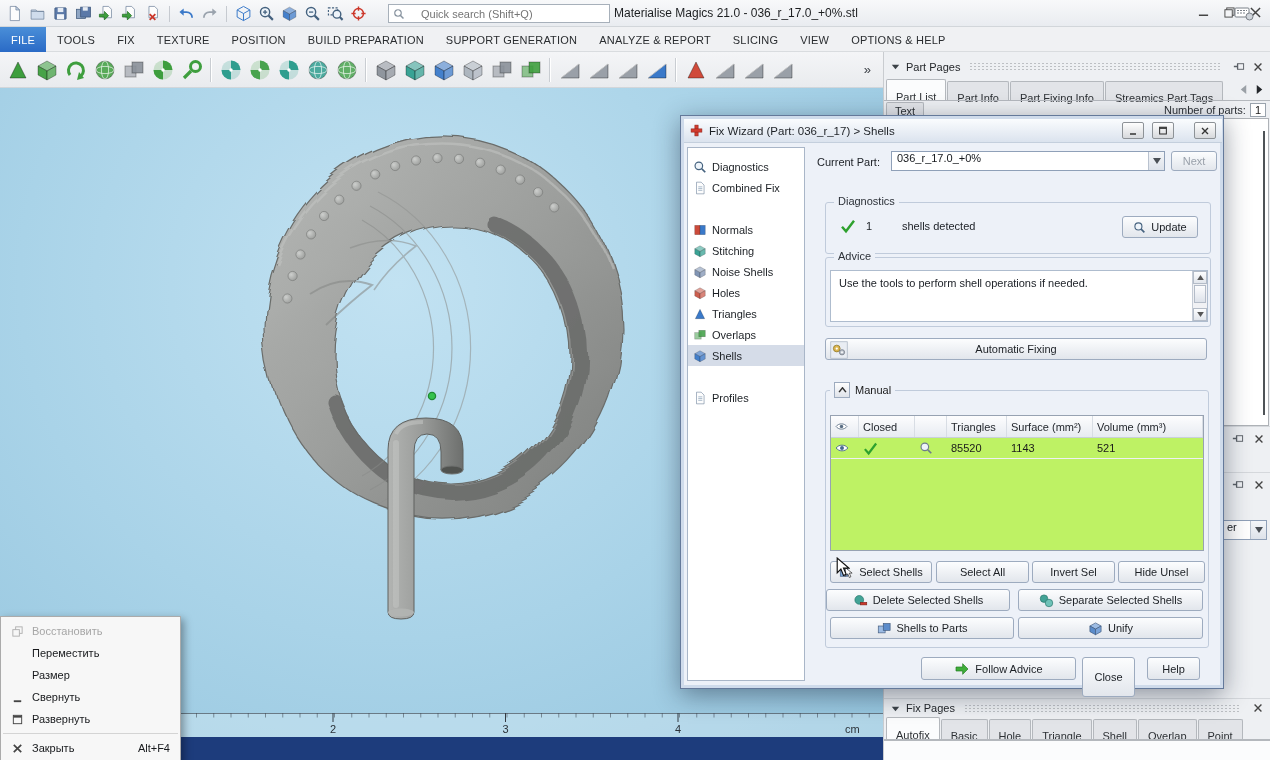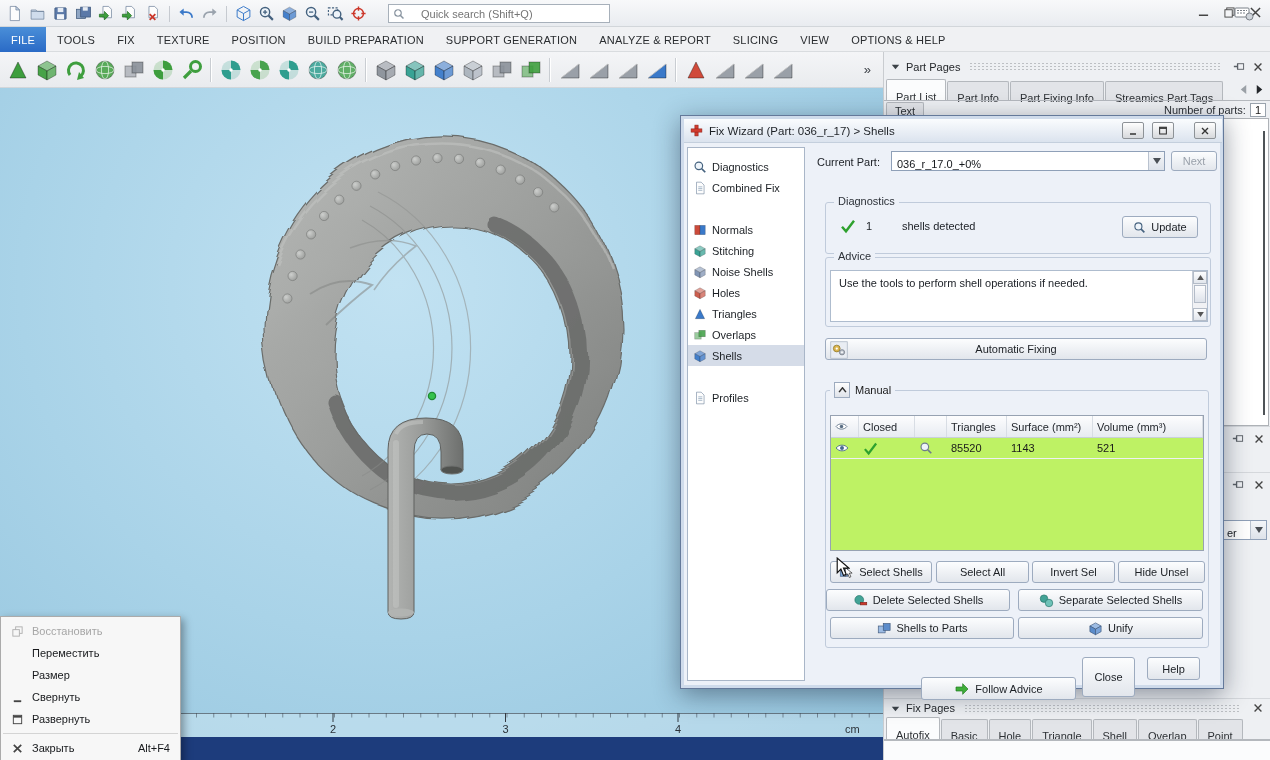--- a/index.html
+++ b/index.html
@@ -41,21 +41,21 @@
 .tab{height:20px;padding:12px 9px 0;background:#e2e4e8;border:1px solid #b4b8bd;border-bottom:none;border-radius:2px 2px 0 0;color:#2d3135;display:flex;align-items:center;font-size:11px}
 .tab.active{background:#fbfcfd;height:22px}
 .tab.bold{font-weight:normal}
 .tabs-underline{position:absolute;left:0;width:386px;height:1px;background:#b4b8bd}
 #pp-row2{position:absolute;left:0;top:49px;width:386px;height:17px;display:flex;align-items:center;padding:0 4px 0 2px}
 #pp-row2 .tab{height:16px;padding:1px 8px 0}
 #pp-table{position:absolute;left:2px;top:66px;width:383px;height:308px;background:#fff;border:1px solid #aeb2b7}
 #pp-table .vline{position:absolute;right:3px;top:12px;width:2px;height:284px;background:#4e5357}
 .strip{position:absolute;left:0;width:386px;height:24px;border-top:1px solid #d5d8dc;display:flex;align-items:center;justify-content:flex-end;padding-right:4px;gap:6px}
 #fp-content{position:absolute;left:0;top:688px;width:386px;height:20px;background:#fbfcfd;border-top:1px solid #b4b8bd}
-.combo{background:#fff;border:1px solid #8fa0b8;display:flex;align-items:flex-end}
+.combo{background:#fff;border:1px solid #8fa0b8;display:flex;align-items:flex-start}
 .combo .val{flex:1;padding:0 5px;color:#15181c;white-space:nowrap;overflow:hidden}
 .combo .arr{width:16px;height:100%;border-left:1px solid #b9c2cf;background:linear-gradient(#f4f6f9,#dde2ea);display:flex;align-items:center;justify-content:center}
 
 #fix-wizard{position:absolute;left:680px;top:115px;width:544px;height:574px;background:#edf1f8;border:1px solid #64799a;box-shadow:0 6px 24px rgba(20,30,50,.45),inset 0 0 0 3px #cfdbeb;z-index:20}
 #fw-title{position:absolute;left:3px;top:3px;width:538px;height:24px;background:linear-gradient(#fafcfe,#dbe3ee);display:flex;align-items:center;padding:0 6px;gap:6px;border-bottom:1px solid #c4cfdd}
 #fw-title .t{font-size:11.5px;color:#1d2126;flex:1}
 .fw-winbtn{width:22px;height:17px;background:linear-gradient(#fefefe,#d7d9dc);border:1px solid #8d9297;border-radius:2px;display:flex;align-items:center;justify-content:center;margin-left:2px}
 #fw-sidebar{position:absolute;left:6px;top:31px;width:118px;height:534px;background:#fff;border:1px solid #a9b6c8;padding-top:8px}
 .sb-item{height:21px;display:flex;align-items:center;gap:5px;padding-left:5px;color:#1c2025;font-size:11px}
 .sb-item.selected{background:#d5dce8}
@@ -193,20 +193,21 @@
         </svg>
       </div>
     </div>
   <div id="search-box">
     <svg width="12" height="12" viewBox="0 0 24 24">
         <circle cx="10" cy="10" r="6.5" fill="none" stroke="#8a95a1" stroke-width="2.4"></circle>
         <path d="M15 15l6 6" stroke="#8a95a1" stroke-width="3"></path>
       </svg>
     <input placeholder="Quick search (Shift+Q)" style="">
   </div>
+  <div id="window-title">Materialise Magics 21.0 - 036_r_17.0_+0%.stl</div>
   <div id="window-controls">
     <div class="win-btn">
         <svg width="11" height="11" viewBox="0 0 12 12">
           <path d="M1 9h10" stroke="#444" stroke-width="1.6"></path>
         </svg>
       </div>
     <div class="win-btn">
         <svg width="11" height="11" viewBox="0 0 12 12">
           <rect x="3" y="1" width="8" height="8" fill="none" stroke="#444"></rect>
           <rect x="1" y="3" width="8" height="8" fill="#f4f5f7" stroke="#444"></rect>
@@ -922,21 +923,21 @@
       <div class="btn" style="left:192px;top:226px;width:185px;height:22px">
         <svg width="15" height="15" viewBox="0 0 24 24">
             <polygon points="12,3 21,8 12,13 3,8" fill="#9dbce4" stroke="#3c5578"></polygon>
             <polygon points="3,8 12,13 12,22 3,17" fill="#5b8ccb" stroke="#3c5578"></polygon>
             <polygon points="21,8 12,13 12,22 21,17" fill="#7aa3d8" stroke="#3c5578"></polygon>
           </svg>
         <span>Unify</span>
       </div>
     </div>
 
-    <div class="btn" style="left:106px;top:530px;width:155px;height:23px">
+    <div class="btn" style="left:106px;top:510px;width:155px;height:23px">
       <svg width="16" height="16" viewBox="0 0 24 24">
           <polygon points="3,9 13,9 13,4 21,12 13,20 13,15 3,15" fill="#3fae3a" stroke="#1e7a1e"></polygon>
         </svg>
       <span>Follow Advice</span>
     </div>
     <div class="btn" style="left:267px;top:510px;width:53px;height:40px">Close</div>
     <div class="btn" style="left:332px;top:510px;width:53px;height:23px">Help</div>
   </div>
 </div>
 

